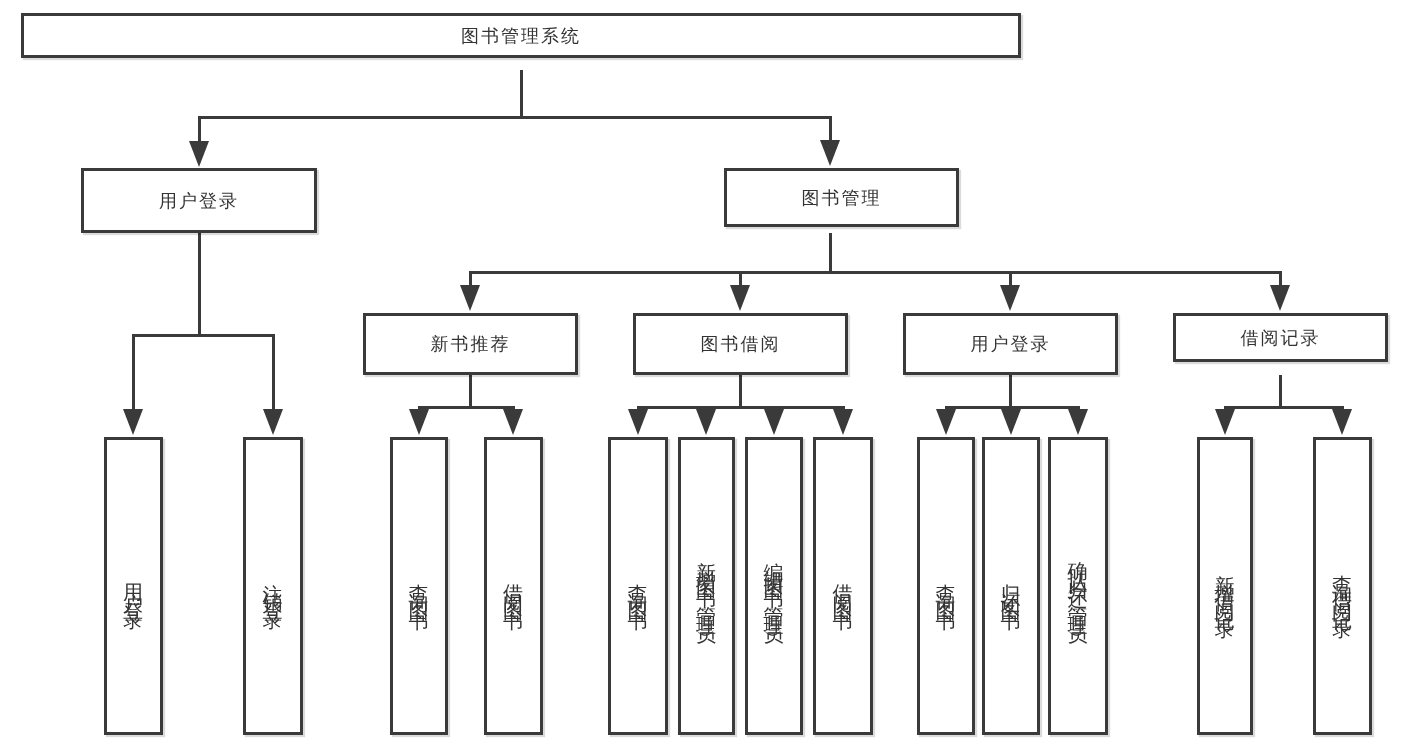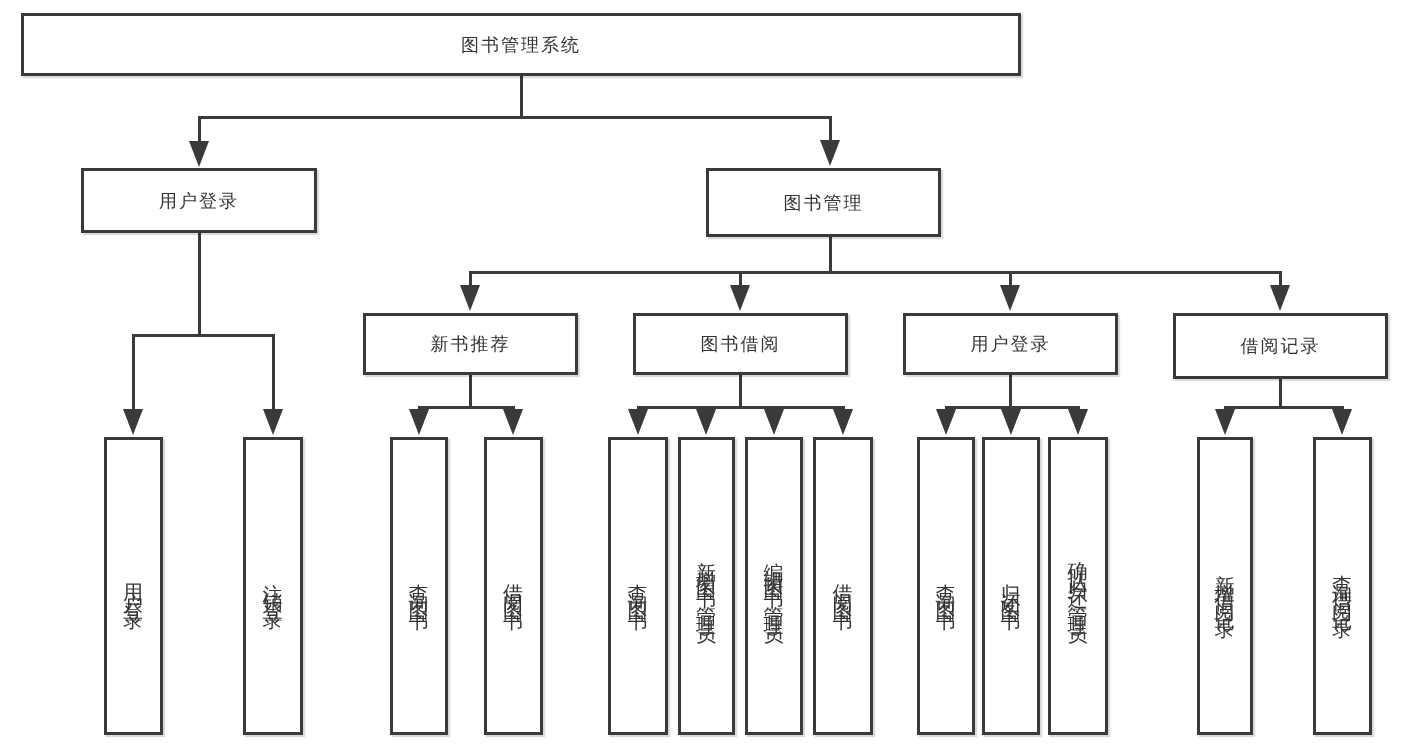--- a/index.html
+++ b/index.html
@@ -114,41 +114,41 @@
       <div class="arrowhead" style="left: 696px; top: 409px;"></div>
       <div class="arrowhead" style="left: 764px; top: 409px;"></div>
       <div class="arrowhead" style="left: 833px; top: 409px;"></div>
       <div class="arrowhead" style="left: 936px; top: 409px;"></div>
       <div class="arrowhead" style="left: 1001px; top: 409px;"></div>
       <div class="arrowhead" style="left: 1068px; top: 409px;"></div>
       <div class="arrowhead" style="left: 1215px; top: 409px;"></div>
       <div class="arrowhead" style="left: 1332px; top: 409px;"></div>
     </div>
 
-  <div class="box" style="left:21px;top:13px;width:1000px;height:63px">
+  <div class="box" style="left:21px;top:13px;width:1000px;height:45px">
     <span class="hlabel">图书管理系统</span>
   </div>
 
   <div class="box" style="left:81px;top:168px;width:236px;height:65px">
     <span class="hlabel">用户登录</span>
   </div>
-  <div class="box" style="left:706px;top:168px;width:235px;height:69px">
+  <div class="box" style="left:724px;top:168px;width:235px;height:59px">
     <span class="hlabel">图书管理</span>
   </div>
 
   <div class="box" style="left:363px;top:313px;width:215px;height:62px">
     <span class="hlabel">新书推荐</span>
   </div>
   <div class="box" style="left:633px;top:313px;width:215px;height:62px">
     <span class="hlabel">图书借阅</span>
   </div>
   <div class="box" style="left:903px;top:313px;width:215px;height:62px">
     <span class="hlabel">用户登录</span>
   </div>
-  <div class="box" style="left:1173px;top:313px;width:215px;height:66px">
+  <div class="box" style="left:1173px;top:313px;width:215px;height:49px">
     <span class="hlabel">借阅记录</span>
   </div>
 
   <div class="box" style="left:104px;top:437px;width:59px;height:298px">
     <span class="vlabel">用户登录</span>
   </div>
   <div class="box" style="left:243px;top:437px;width:60px;height:298px">
     <span class="vlabel">注销登录</span>
   </div>
 

